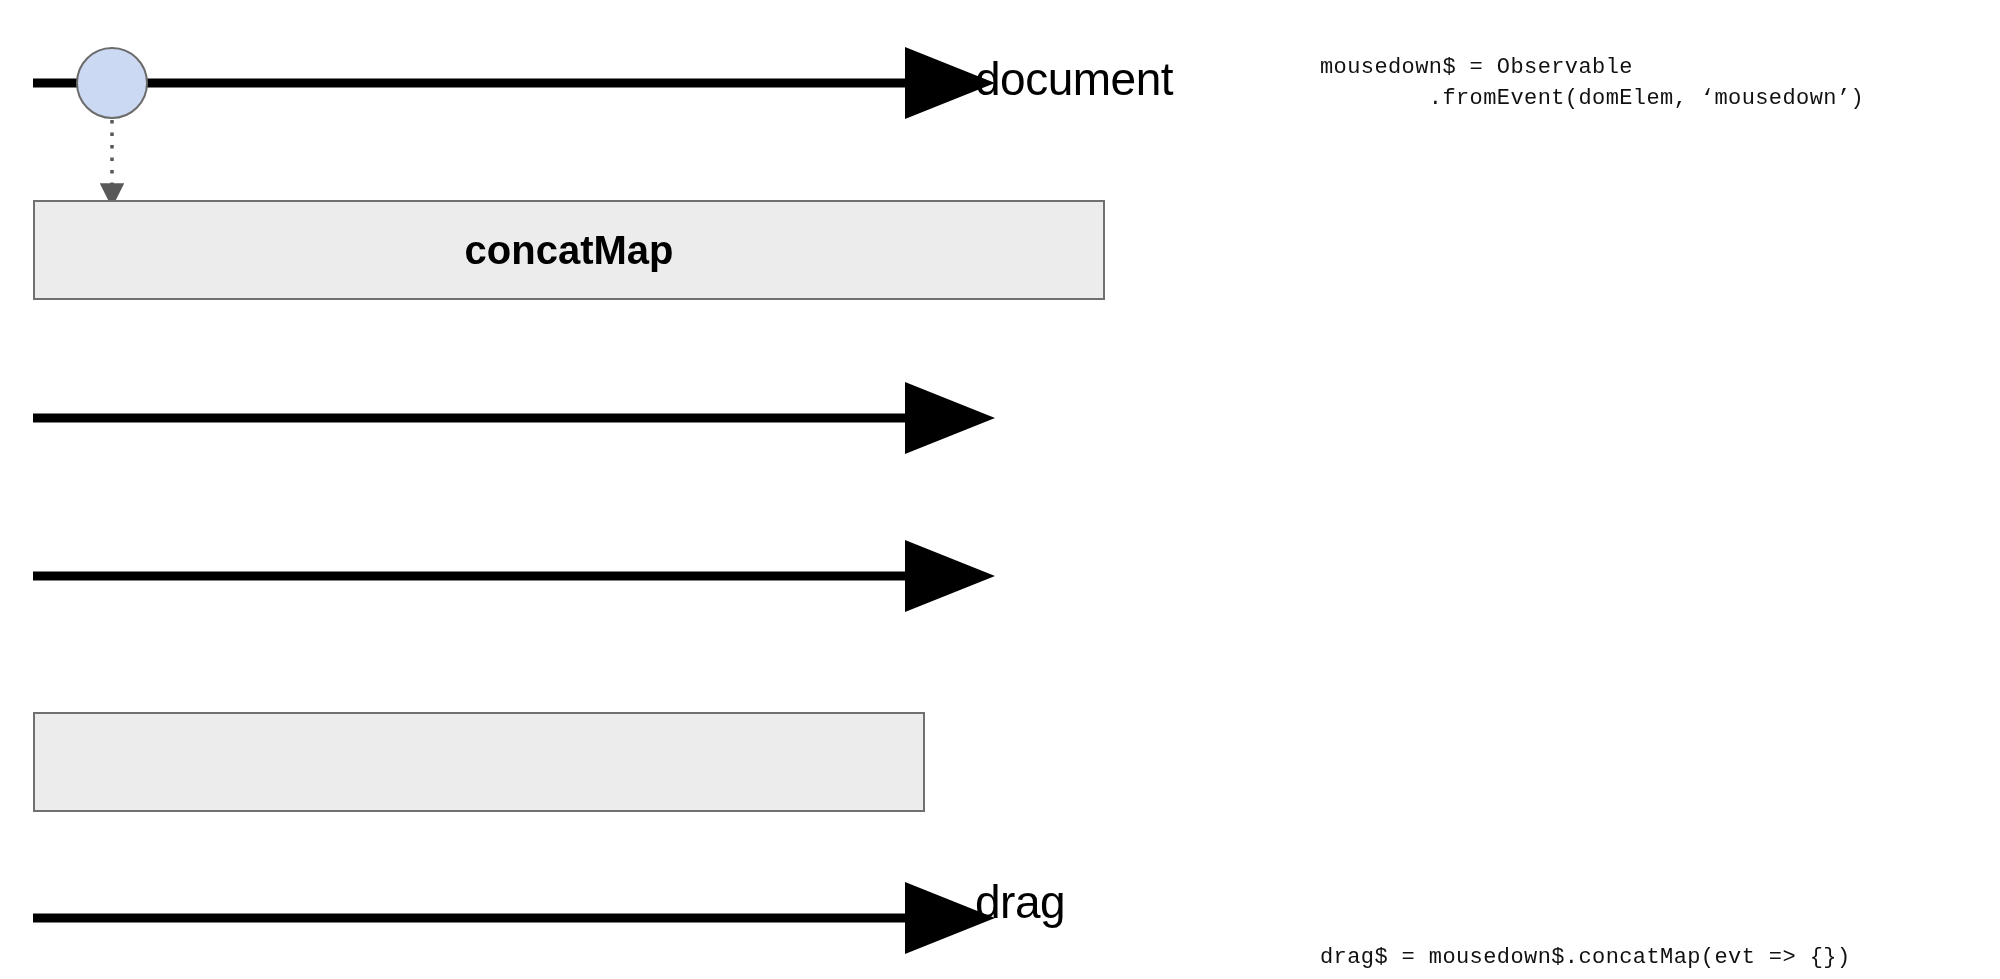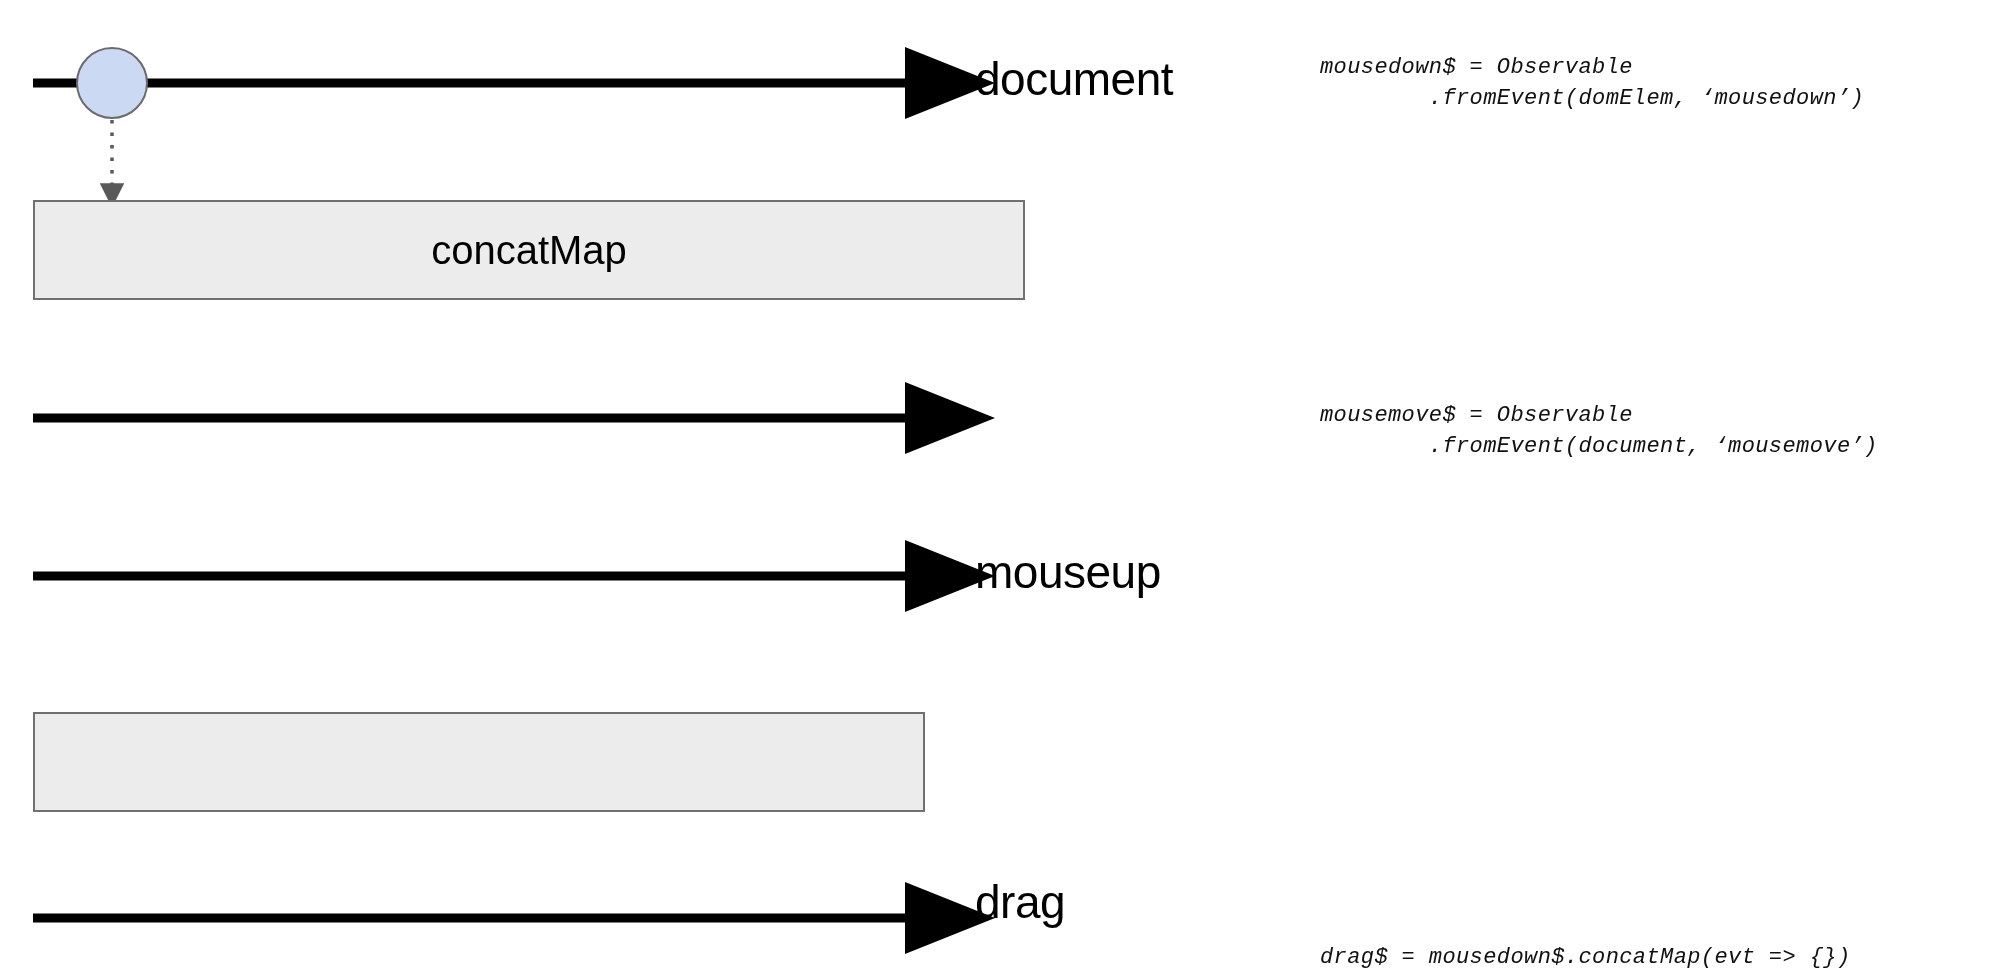--- a/index.html
+++ b/index.html
@@ -64,21 +64,20 @@
 
   
   .code-block {
     position: absolute;
     font-family: "Liberation Mono", "DejaVu Sans Mono", monospace;
     font-size: 22px;
     color: #111111;
     white-space: pre;
     line-height: 1.42;
     letter-spacing: 0.4px;
-    font-style: italic;
   }
 </style>
 </head>
 <body>
 
 <div id="canvas">
 
   <svg width="2000" height="979" viewBox="0 0 2000 979" style="position:absolute;left:0;top:0;">
     <defs>
       <marker id="arrowSolid" markerWidth="10" markerHeight="8" refX="0" refY="4" orient="auto" markerUnits="strokeWidth">
@@ -95,37 +94,34 @@
 
     <line x1="33" y1="418" x2="905" y2="418" stroke="#000000" stroke-width="9" marker-end="url(#arrowSolid)"></line>
 
     <line x1="33" y1="576" x2="905" y2="576" stroke="#000000" stroke-width="9" marker-end="url(#arrowSolid)"></line>
 
     <line x1="33" y1="918" x2="905" y2="918" stroke="#000000" stroke-width="9" marker-end="url(#arrowSolid)"></line>
   </svg>
 
   <div class="marble" style="left:76px; top:47px; width:72px; height:72px;"></div>
 
-  <div class="op-box" style="left:33px; top:200px; width:992px; height:100px;">
+  <div class="op-box" style="left:33px; top:200px; width:1072px; height:100px;font-weight:bold;">
     <span class="op-box-label">concatMap</span>
   </div>
 
   <div class="op-box" style="left:33px; top:712px; width:892px; height:100px;">
     <span class="op-box-label"></span>
   </div>
 
   <div class="stream-label" style="left:975px; top:56px;">document</div>
 
 
-  <div class="stream-label" style="left:975px; top:549px;">mouseup</div>
 
   <div class="stream-label" style="left:975px; top:879px;">drag</div>
 
   <div class="code-block" style="left:1320px; top:52px;">mousedown$ = Observable
         .fromEvent(domElem, ‘mousedown’)</div>
 
-  <div class="code-block" style="left:1320px; top:400px;">mousemove$ = Observable
-        .fromEvent(document, ‘mousemove’)</div>
 
 
   <div class="code-block" style="left:1320px; top:914px;margin-top:28px;">drag$ = mousedown$.concatMap(evt =&gt; {})</div>
 
 </div>
 
 </body></html>

